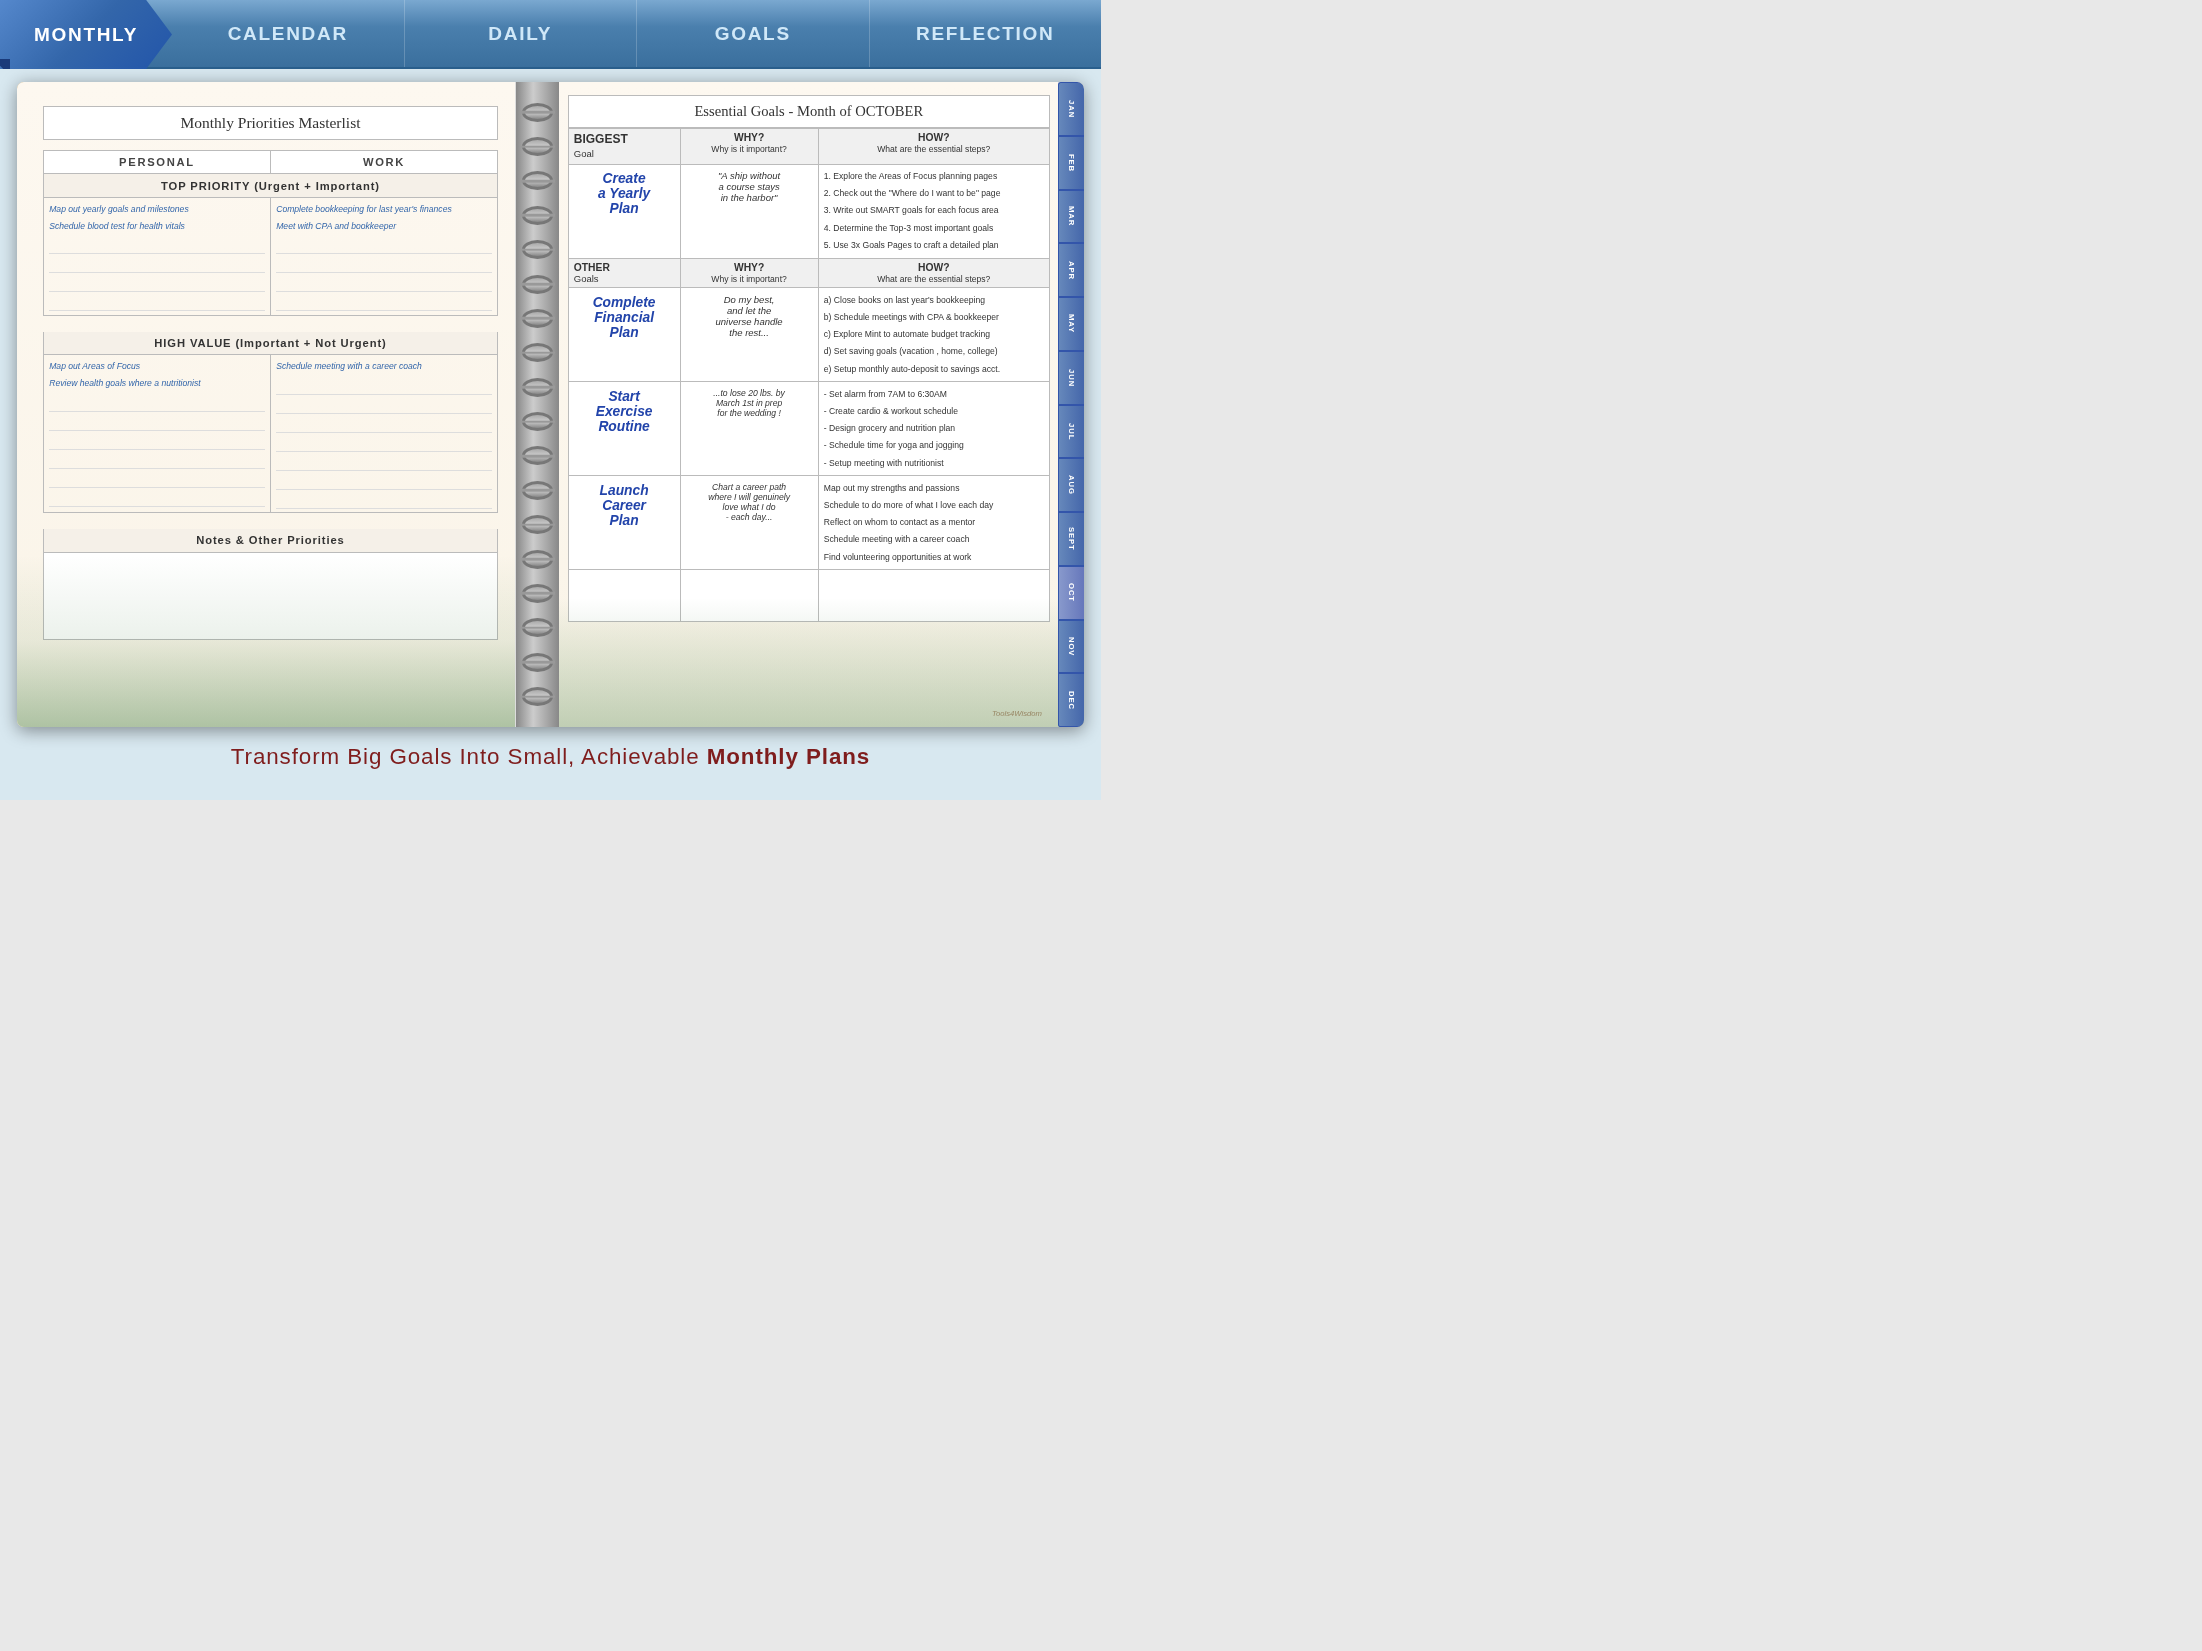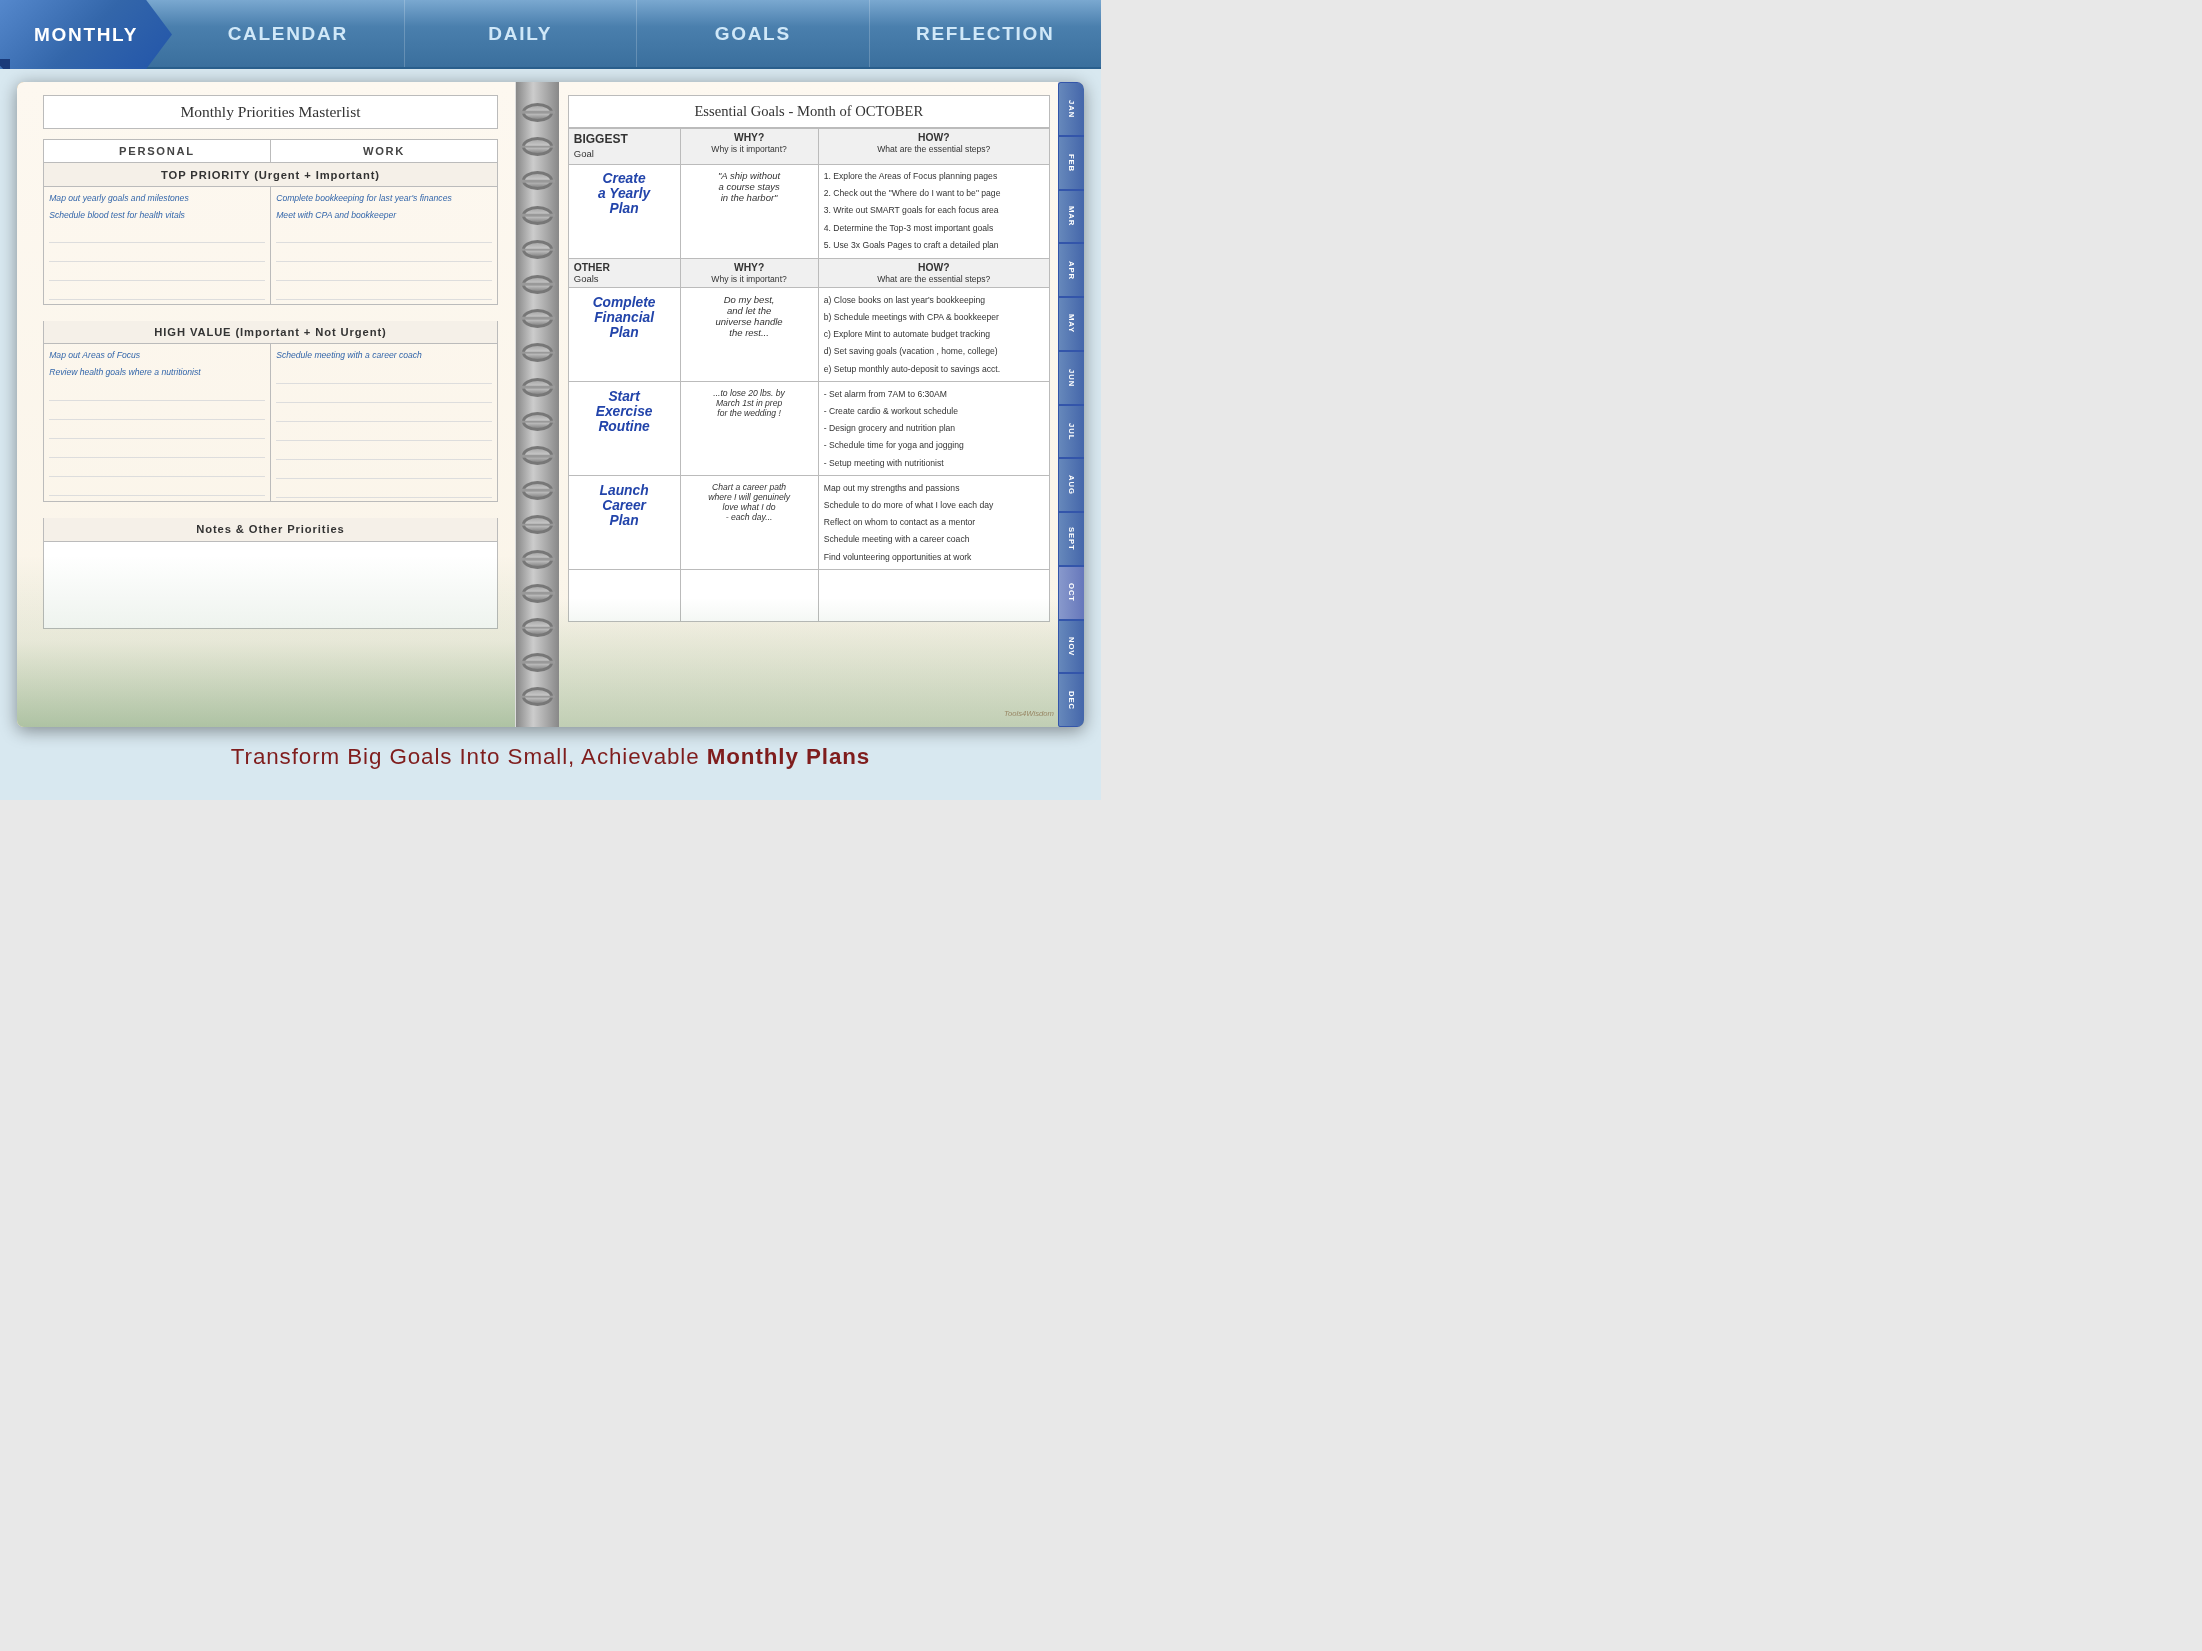--- a/index.html
+++ b/index.html
@@ -71,21 +71,21 @@
       overflow: hidden;
       box-shadow: 0 3.4px 17px rgba(0,0,0,0.4);
       position: relative;
       min-height: 645px;
     }
 
     
     .left-page {
       flex: 0 0 499px;
       background: linear-gradient(180deg, #fdf8f0 0%, #faf4e8 100%);
-      padding: 13px 17px 17px 26px;
+      padding: 24px 17px 17px 26px;
       position: relative;
       border-right: 0.9px solid #ddd;
     }
 
     
     .left-page::before {
       content: '';
       position: absolute;
       bottom: 0;
       left: 0;
@@ -332,21 +332,21 @@
       letter-spacing: 0.9px;
     }
     .bottom-text strong {
       font-weight: 900;
     }
 
     
     .watermark {
       position: absolute;
       bottom: 8.6px;
-      right: 30px;
+      right: 42px;
       font-size: 7.7px;
       color: #998866;
       font-style: italic;
     }
 
     .section-group {
       margin-bottom: 16px;
     }
   </style>
 </head>

